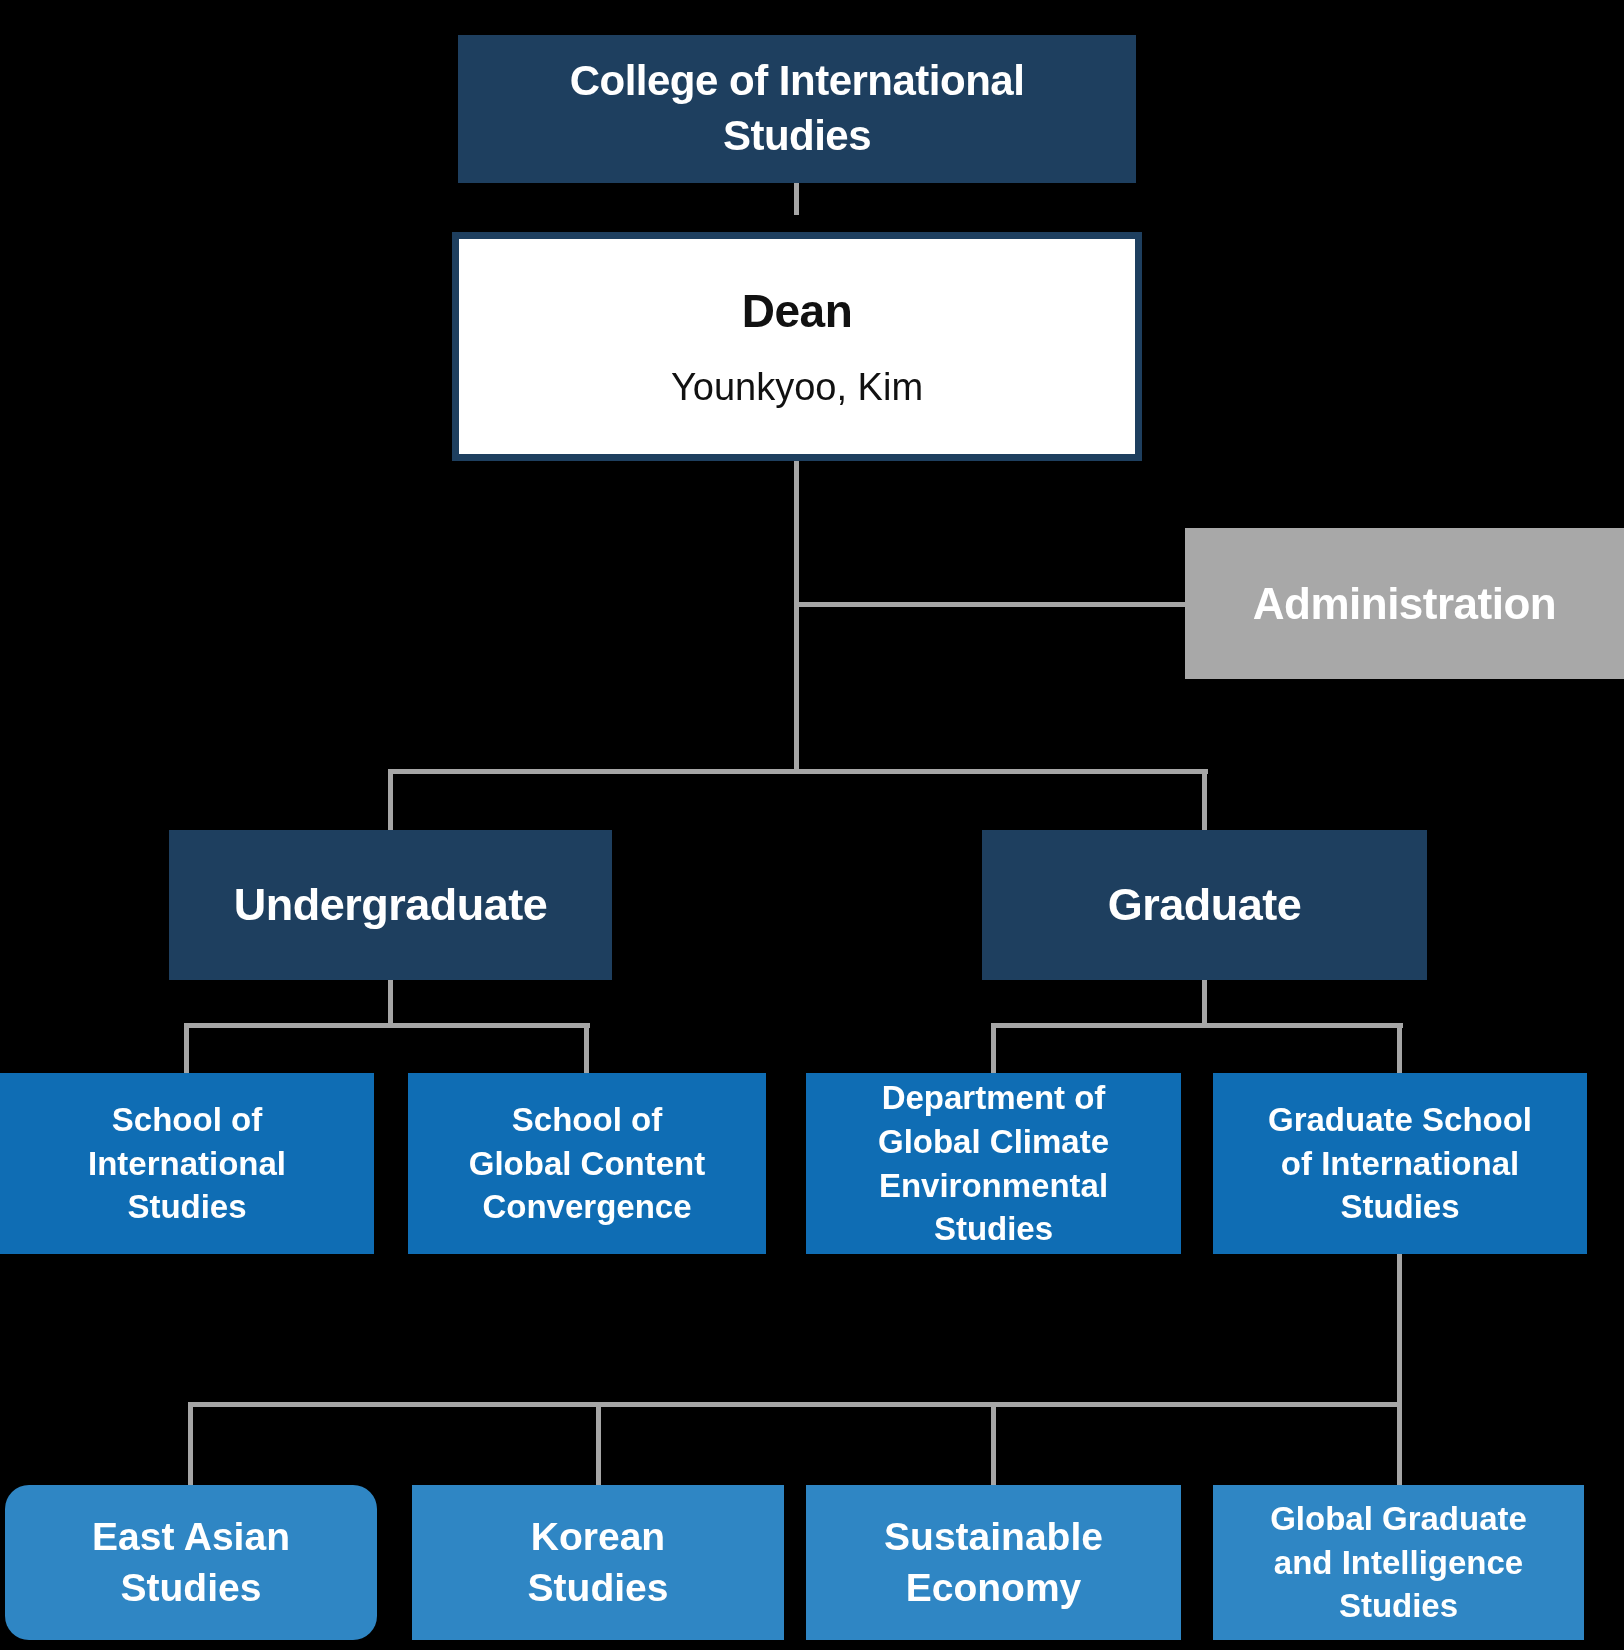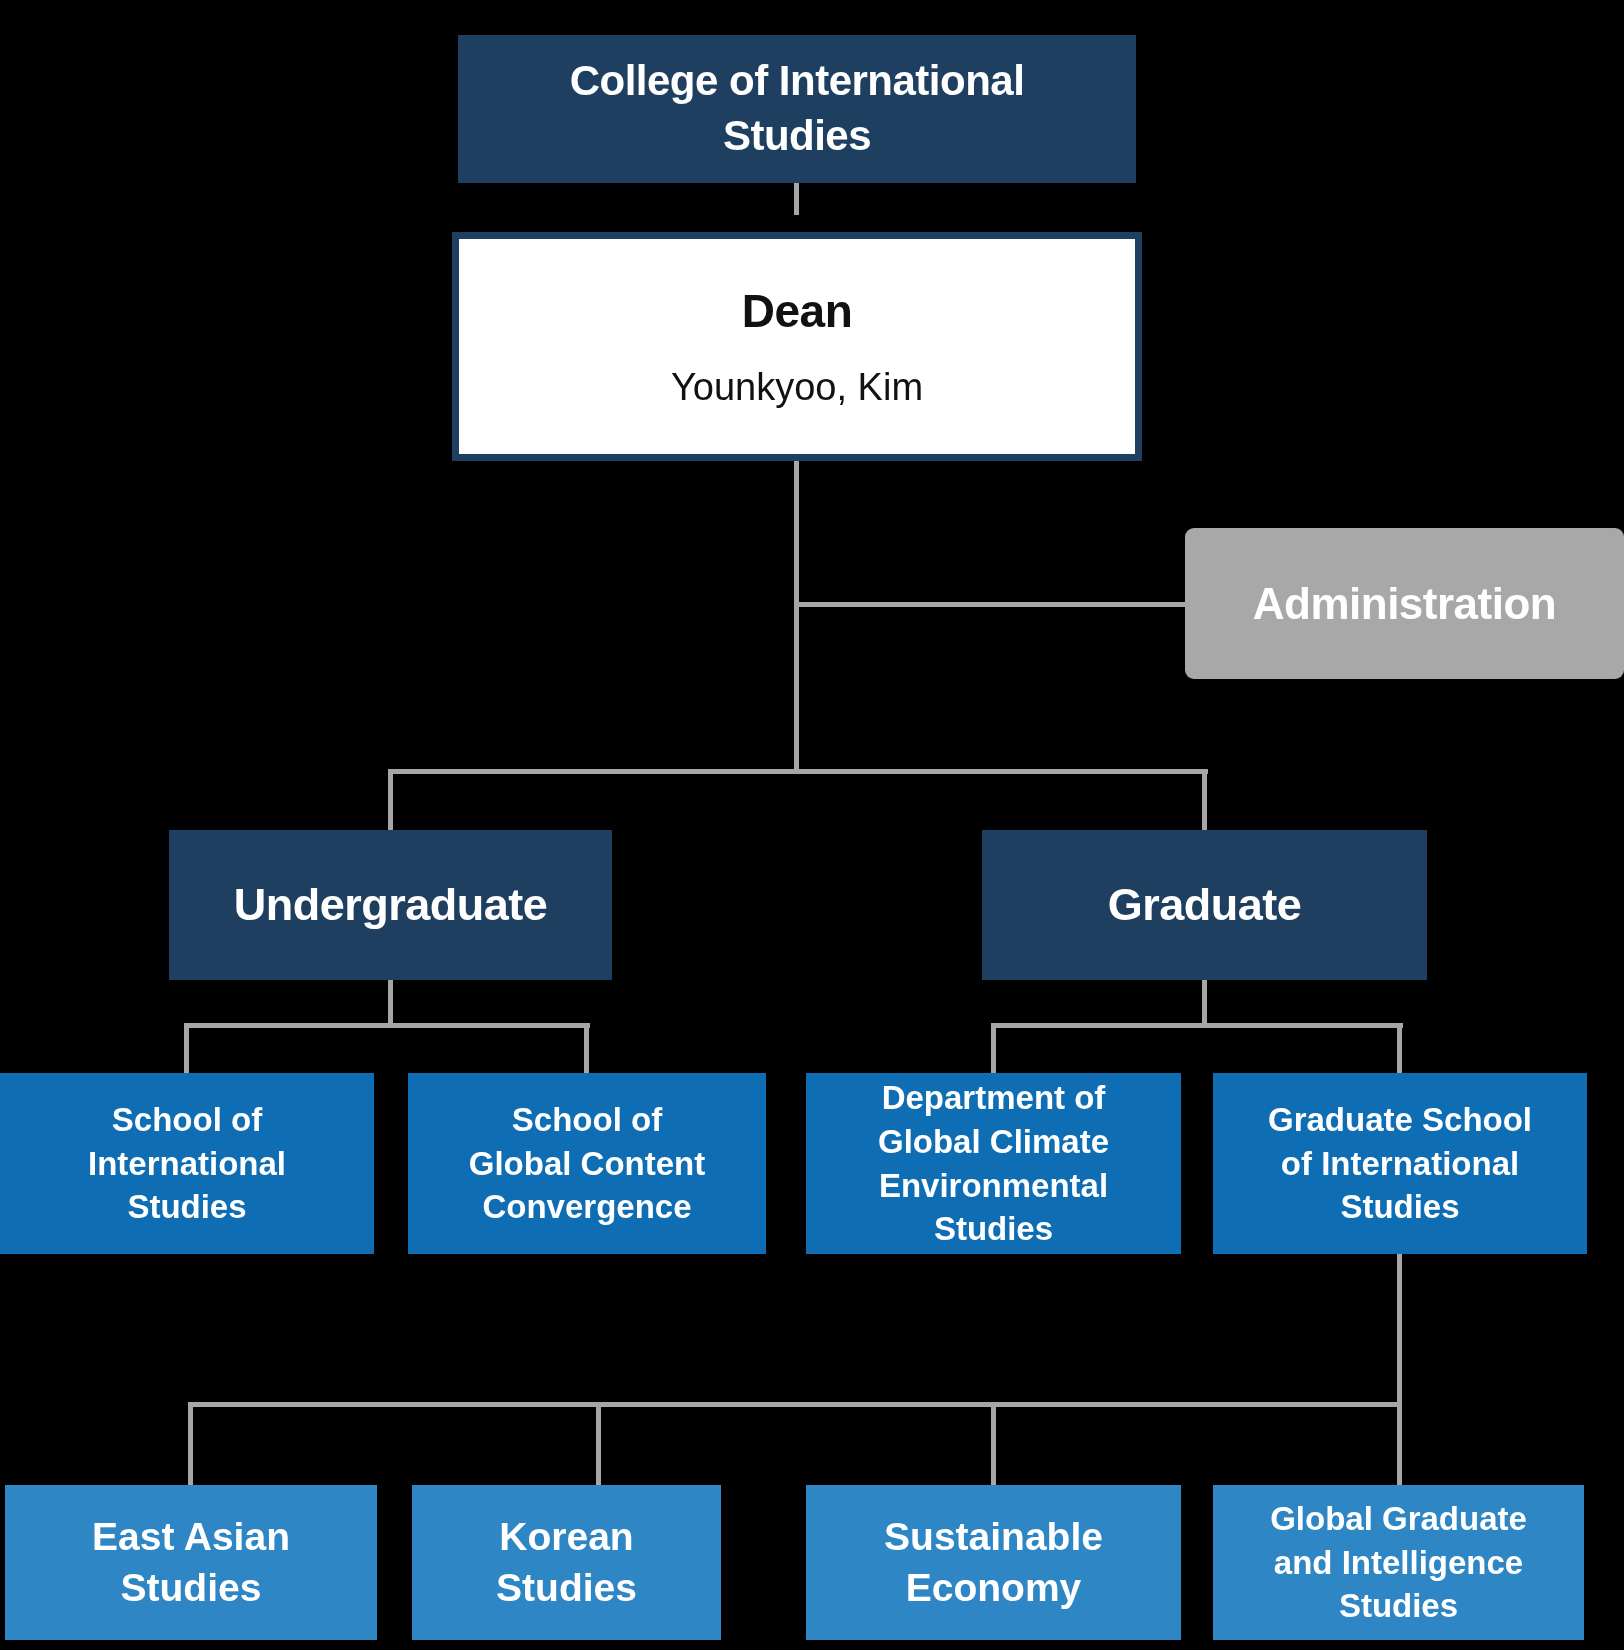--- a/index.html
+++ b/index.html
@@ -23,41 +23,41 @@
   .conn{position:absolute;background:var(--connector);}
   .node{
     position:absolute;box-sizing:border-box;
     display:flex;flex-direction:column;align-items:center;justify-content:center;
     text-align:center;color:var(--box-text);font-weight:700;
   }
   .label{white-space:pre-line;display:block;}
   .navy{background:var(--navy);}
   .blue{background:var(--blue);}
   .lblue{background:var(--light-blue);}
-  .grayb{background:var(--gray);border-radius:9px;}
+  .grayb{background:var(--gray);}
   .dean{
     background:var(--dean-bg);
     border:7px solid var(--navy);
     color:var(--dean-text);
   }
   .college-box{left:458px;top:10px;width:678px;height:148px;font-size:42px;line-height:1.3;letter-spacing:-0.5px;margin-top:25px;}
   .dean-box{left:452px;top:232px;width:690px;height:229px;}
   .dean-title{font-size:46px;font-weight:700;letter-spacing:-0.5px;}
   .dean-name{font-size:38px;font-weight:400;margin-top:28px;}
   .admin-box{left:1185px;top:528px;width:439px;height:151px;font-size:44px;letter-spacing:-0.5px;}
   .undergrad-box{left:169px;top:830px;width:443px;height:150px;font-size:45px;letter-spacing:-0.5px;}
   .graduate-box{left:982px;top:830px;width:445px;height:150px;font-size:45px;letter-spacing:-0.5px;}
   .row3{top:1073px;height:181px;font-size:33px;line-height:1.32;}
   .sis-box{left:0px;width:374px;}
   .sgcc-box{left:408px;width:358px;}
   .dgces-box{left:806px;width:375px;}
   .gsis-box{left:1213px;width:374px;}
   .row4{top:1485px;height:155px;font-size:39px;line-height:1.3;}
-  .ea-box{left:5px;width:372px;}
-  .ko-box{left:412px;width:309px;}
+  .ea-box{left:5px;width:372px;border-radius:24px;}
+  .ko-box{left:412px;width:372px;}
   .se-box{left:806px;width:375px;}
   .gs-box{left:1213px;width:371px;font-size:33px;line-height:1.32;}
 </style>
 </head>
 <body>
 
 <div class="canvas">
 
   <div class="conn" style="left:794px;top:158px;width:5px;height:57px;"></div>
   <div class="conn" style="left:794px;top:444px;width:5px;height:330px;"></div>

